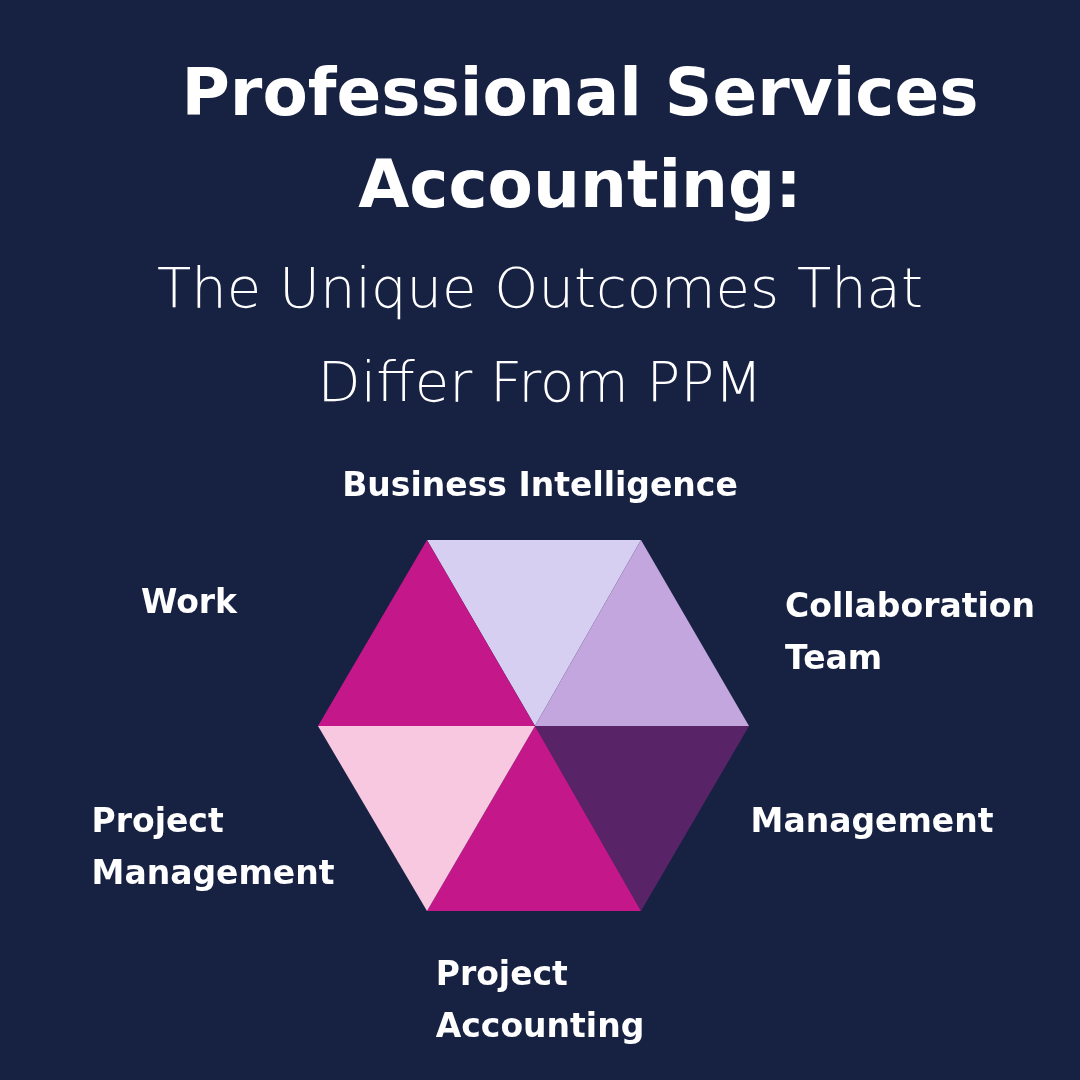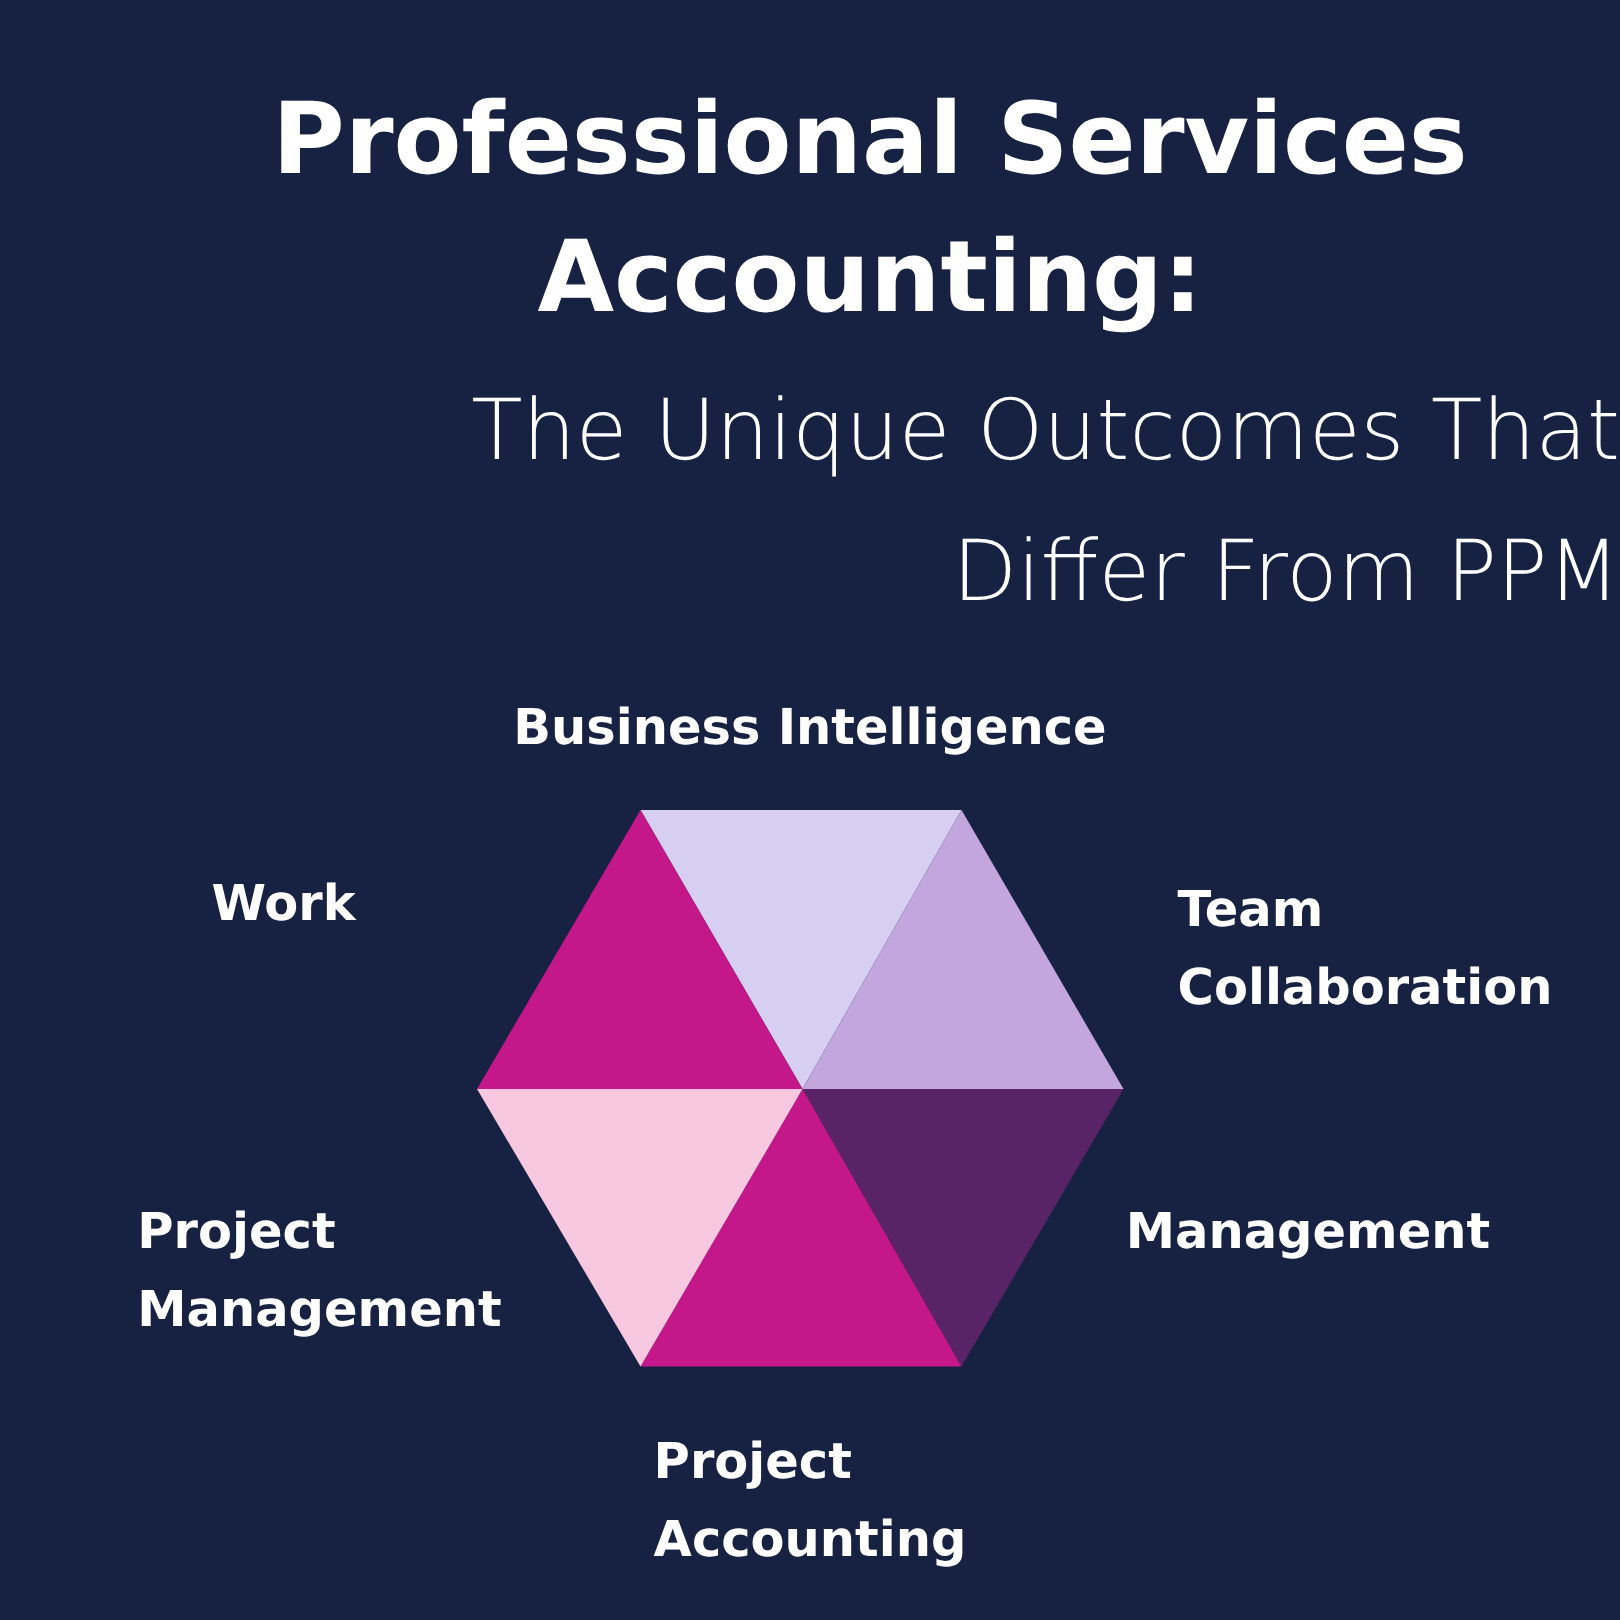--- a/index.html
+++ b/index.html
@@ -12,21 +12,21 @@
     }
     .title {
       position: absolute; left: 0; width: 1080px; text-align: center;
       font-weight: bold; font-size: 66px; line-height: 90px; letter-spacing: 0px;
       font-family: "DejaVu Sans", sans-serif;
       padding-left: 40px;
     }
     .t1 { top: 48px; }
     .t2 { top: 140px; }
     .subtitle {
-      position: absolute; left: 0; width: 1080px; text-align: right;
+      position: absolute; left: 0; width: 1080px; text-align: center;
       font-weight: normal; font-size: 56px; line-height: 80px;
       font-family: "DejaVu Sans", sans-serif;
       font-weight: 200;
     }
     .s1 { top: 248px; }
     .s2 { top: 342px; }
     .label {
       position: absolute; text-align: left;
       font-weight: bold; font-size: 33px; line-height: 52px;
       font-family: "DejaVu Sans", sans-serif;
@@ -50,22 +50,22 @@
   <polygon points="641,911 427,911 535,726" fill="#C4178A"></polygon>
   <polygon points="427,911 318,726 535,726" fill="#F7C8E0"></polygon>
   <polygon points="318,726 427,540 535,726" fill="#C4178A"></polygon>
 </svg>
 
 <div class="label" style="left:540px; top:459px;">
   <span>Business Intelligence</span>
 </div>
 
 <div class="label" style="left:910px; top:580px;">
+  <div>Collaboration</div>
   <div>Team</div>
-  <div>Collaboration</div>
 </div>
 
 <div class="label" style="left:872px; top:795px;">
   <div>Management</div>
 </div>
 
 <div class="label" style="left:540px; top:948px;">
   <div>Project</div>
   <div>Accounting</div>
 </div>

